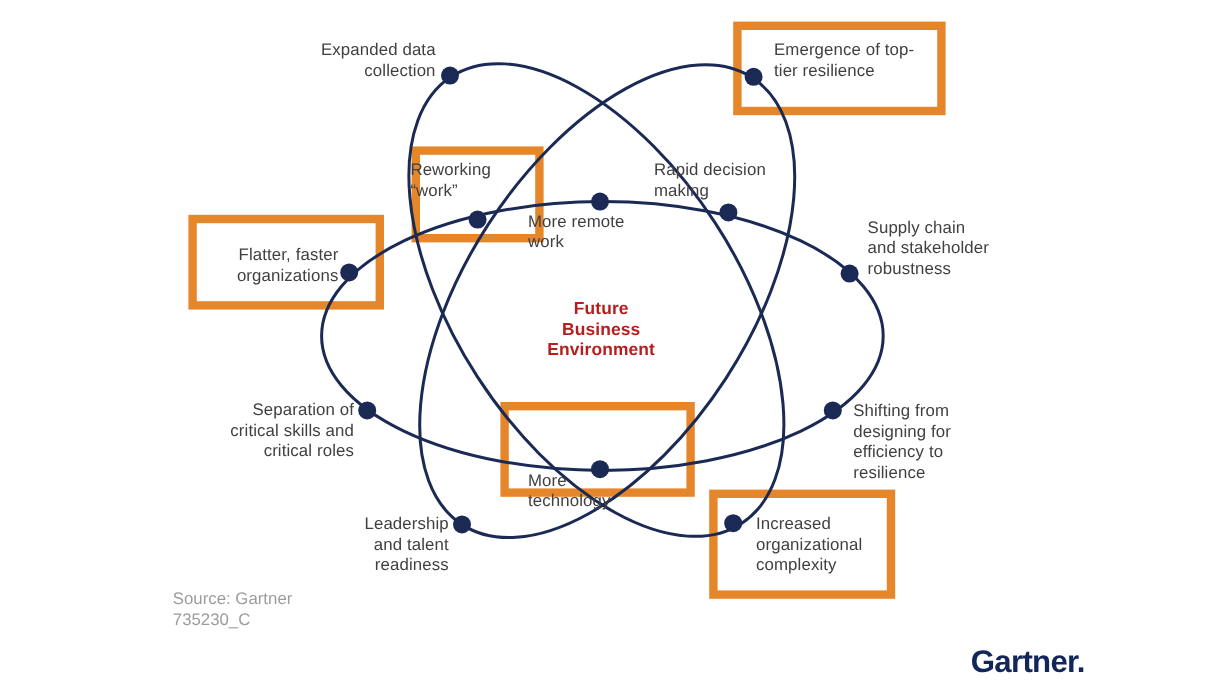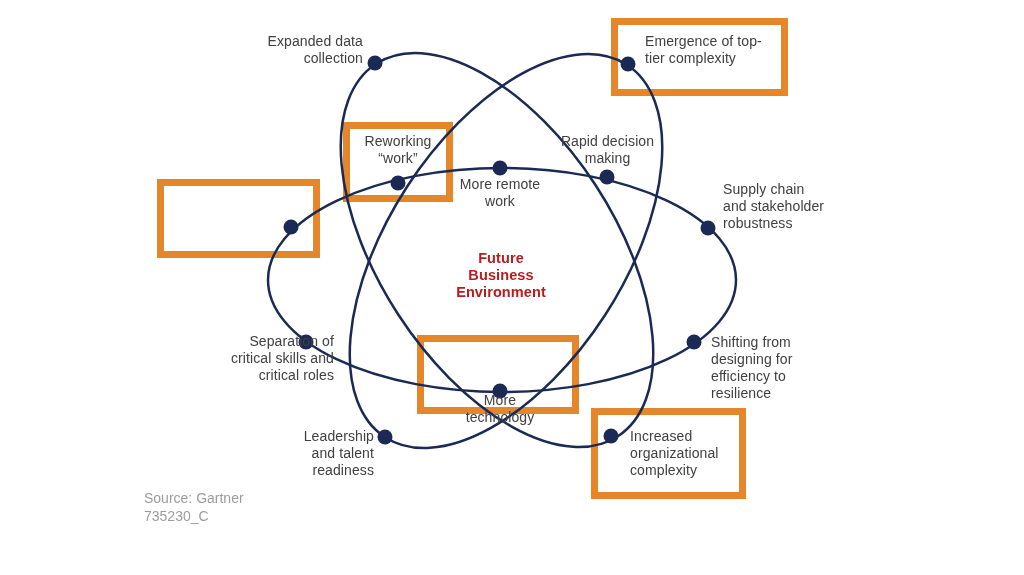--- a/index.html
+++ b/index.html
@@ -26,21 +26,21 @@
   .label {
     position: absolute;
     z-index: 3;
     font-size: 14px;
     line-height: 17px;
     color: #404040;
     white-space: pre-line;
     letter-spacing: 0.1px;
   }
   .label.right { text-align: right; }
-  .label.center { text-align: center; }
+  .label.center { text-align: left; }
   .label.bold-center {
     text-align: center;
     font-weight: 700;
     color: #b91c1c;
     font-size: 14.5px;
     line-height: 17px;
   }
   .footer-note {
     position: absolute;
     z-index: 3;
@@ -90,31 +90,33 @@
       <circle cx="694" cy="342" r="7.5"></circle>
       <circle cx="500" cy="391" r="7.5"></circle>
       <circle cx="385" cy="437" r="7.5"></circle>
       <circle cx="611" cy="436" r="7.5"></circle>
     </g>
   </svg>
 
   <div class="label right" style="right: 661px; top: 33px;">Expanded data
 collection</div>
   <div class="label" style="left: 645px; top: 33px;">Emergence of top-
-tier complexity</div>
+tier resilience</div>
   <div class="label center" style="left: 342px; width: 112px; top: 133px;">Reworking
 “work”</div>
   <div class="label center" style="left: 440px; width: 120px; top: 176px;">More remote
 work</div>
   <div class="label center" style="left: 545px; width: 125px; top: 133px;">Rapid decision
 making</div>
+  <div class="label right" style="right: 742px; top: 204px;">Flatter, faster
+organizations</div>
   <div class="label" style="left: 723px; top: 181px;">Supply chain
 and stakeholder
 robustness</div>
-  <div class="label right" style="right: 690px; top: 333px;">Separation of
+  <div class="label right" style="right: 729px; top: 333px;">Separation of
 critical skills and
 critical roles</div>
   <div class="label" style="left: 711px; top: 334px;">Shifting from
 designing for
 efficiency to
 resilience</div>
   <div class="label center" style="left: 440px; width: 120px; top: 346px; margin-top: 46px;">More
 technology</div>
   <div class="label right" style="right: 650px; top: 428px;">Leadership
 and talent
@@ -123,14 +125,15 @@
 organizational
 complexity</div>
 
   <div class="label bold-center" style="left: 425px; width: 152px; top: 250px;">Future
 Business
 Environment</div>
 
   <div class="footer-note" style="left: 144px; top: 491px;">Source: Gartner</div>
   <div class="footer-note" style="left: 144px; top: 509px;">735230_C</div>
 
+  <div class="logo" style="left: 809px; top: 536px;">Gartner.</div>
 
 </div>
 
 </body></html>

